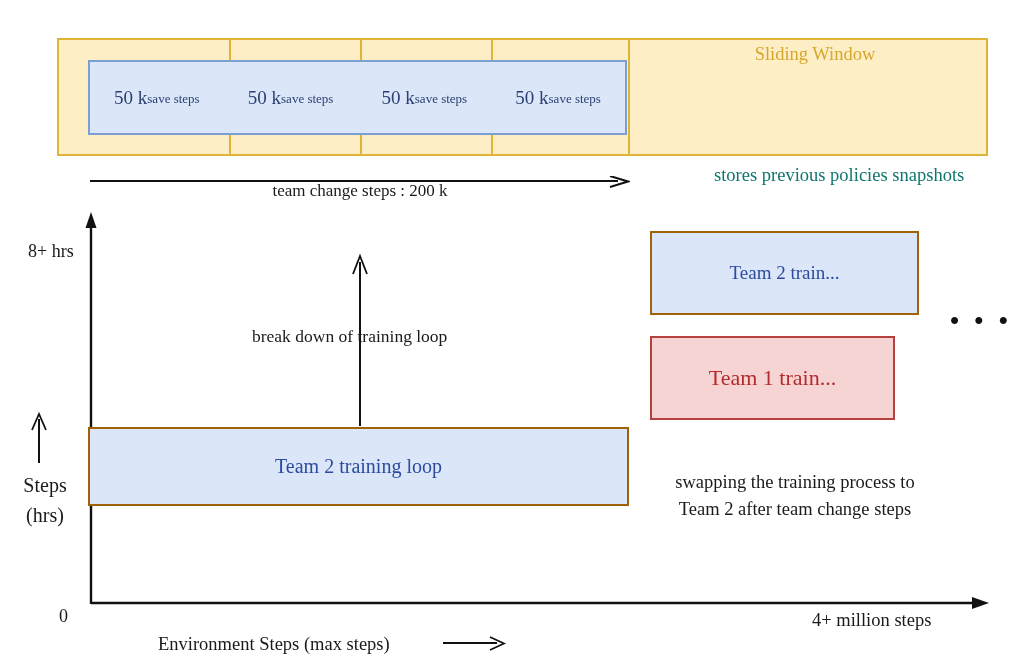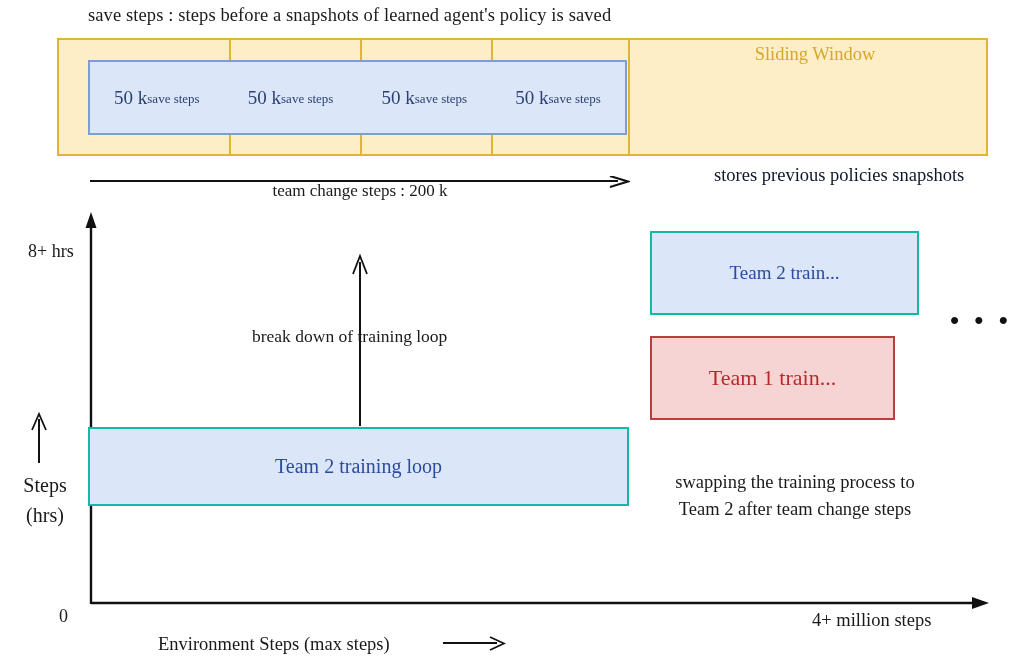--- a/index.html
+++ b/index.html
@@ -70,21 +70,21 @@
     left:90px;top:181px;width:540px;
     text-align:center;
     font-size:17px;
     color:#1b1b1b;
     white-space:nowrap;
   }
   .stores-label{
     left:714px;top:165px;
     font-size:18.5px;
     white-space:nowrap;
-    color:#0f172a;
+    color:#0f766e;
   }
 
   
   .axis-svg{left:0;top:0;width:1024px;height:664px;pointer-events:none;}
 
   .lbl-8hrs{
     left:28px;top:241px;
     font-size:18px;white-space:nowrap;
   }
   .lbl-time{
@@ -104,21 +104,21 @@
     font-size:18.5px;white-space:nowrap;
   }
 
   
   .box{
     box-sizing:border-box;
     display:flex;align-items:center;justify-content:center;
     font-size:20px;
   }
   .box-blue{
-    background:#dbe7f8;border:2px solid #14b8a6;color:#2c4ba0;
+    background:#dbe7f8;border:2px solid #a16207;color:#2c4ba0;
   }
   .box-red{
     background:#f7d4d4;border:2px solid #b5413f;color:#b32b2b;
   }
   .t2-main{left:88px;top:427px;width:541px;height:79px;}
   .t1-main{left:88px;top:521px;width:541px;height:83px;}
 
   .t2-right{left:650px;top:231px;width:269px;height:84px;font-size:19px;}
   .t1-right{left:650px;top:336px;width:245px;height:84px;font-size:22px;}
 
@@ -137,21 +137,20 @@
     left:652px;top:469px;width:286px;
     text-align:center;
     font-size:18.5px;line-height:1.45;
   }
 </style>
 </head>
 <body>
 
 <div class="stage">
 
-  <div class="abs top-caption">save steps : steps before a snapshots of learned agent's policy is saved</div>
 
   <div class="abs sw-outer"></div>
   <div class="abs sw-divider" style="left:229px;"></div>
   <div class="abs sw-divider" style="left:360px;"></div>
   <div class="abs sw-divider" style="left:491px;"></div>
   <div class="abs sw-divider" style="left:628px;"></div>
 
   <div class="abs sw-strip">
     <div class="sw-cell">
       <div class="big">50 k</div>

